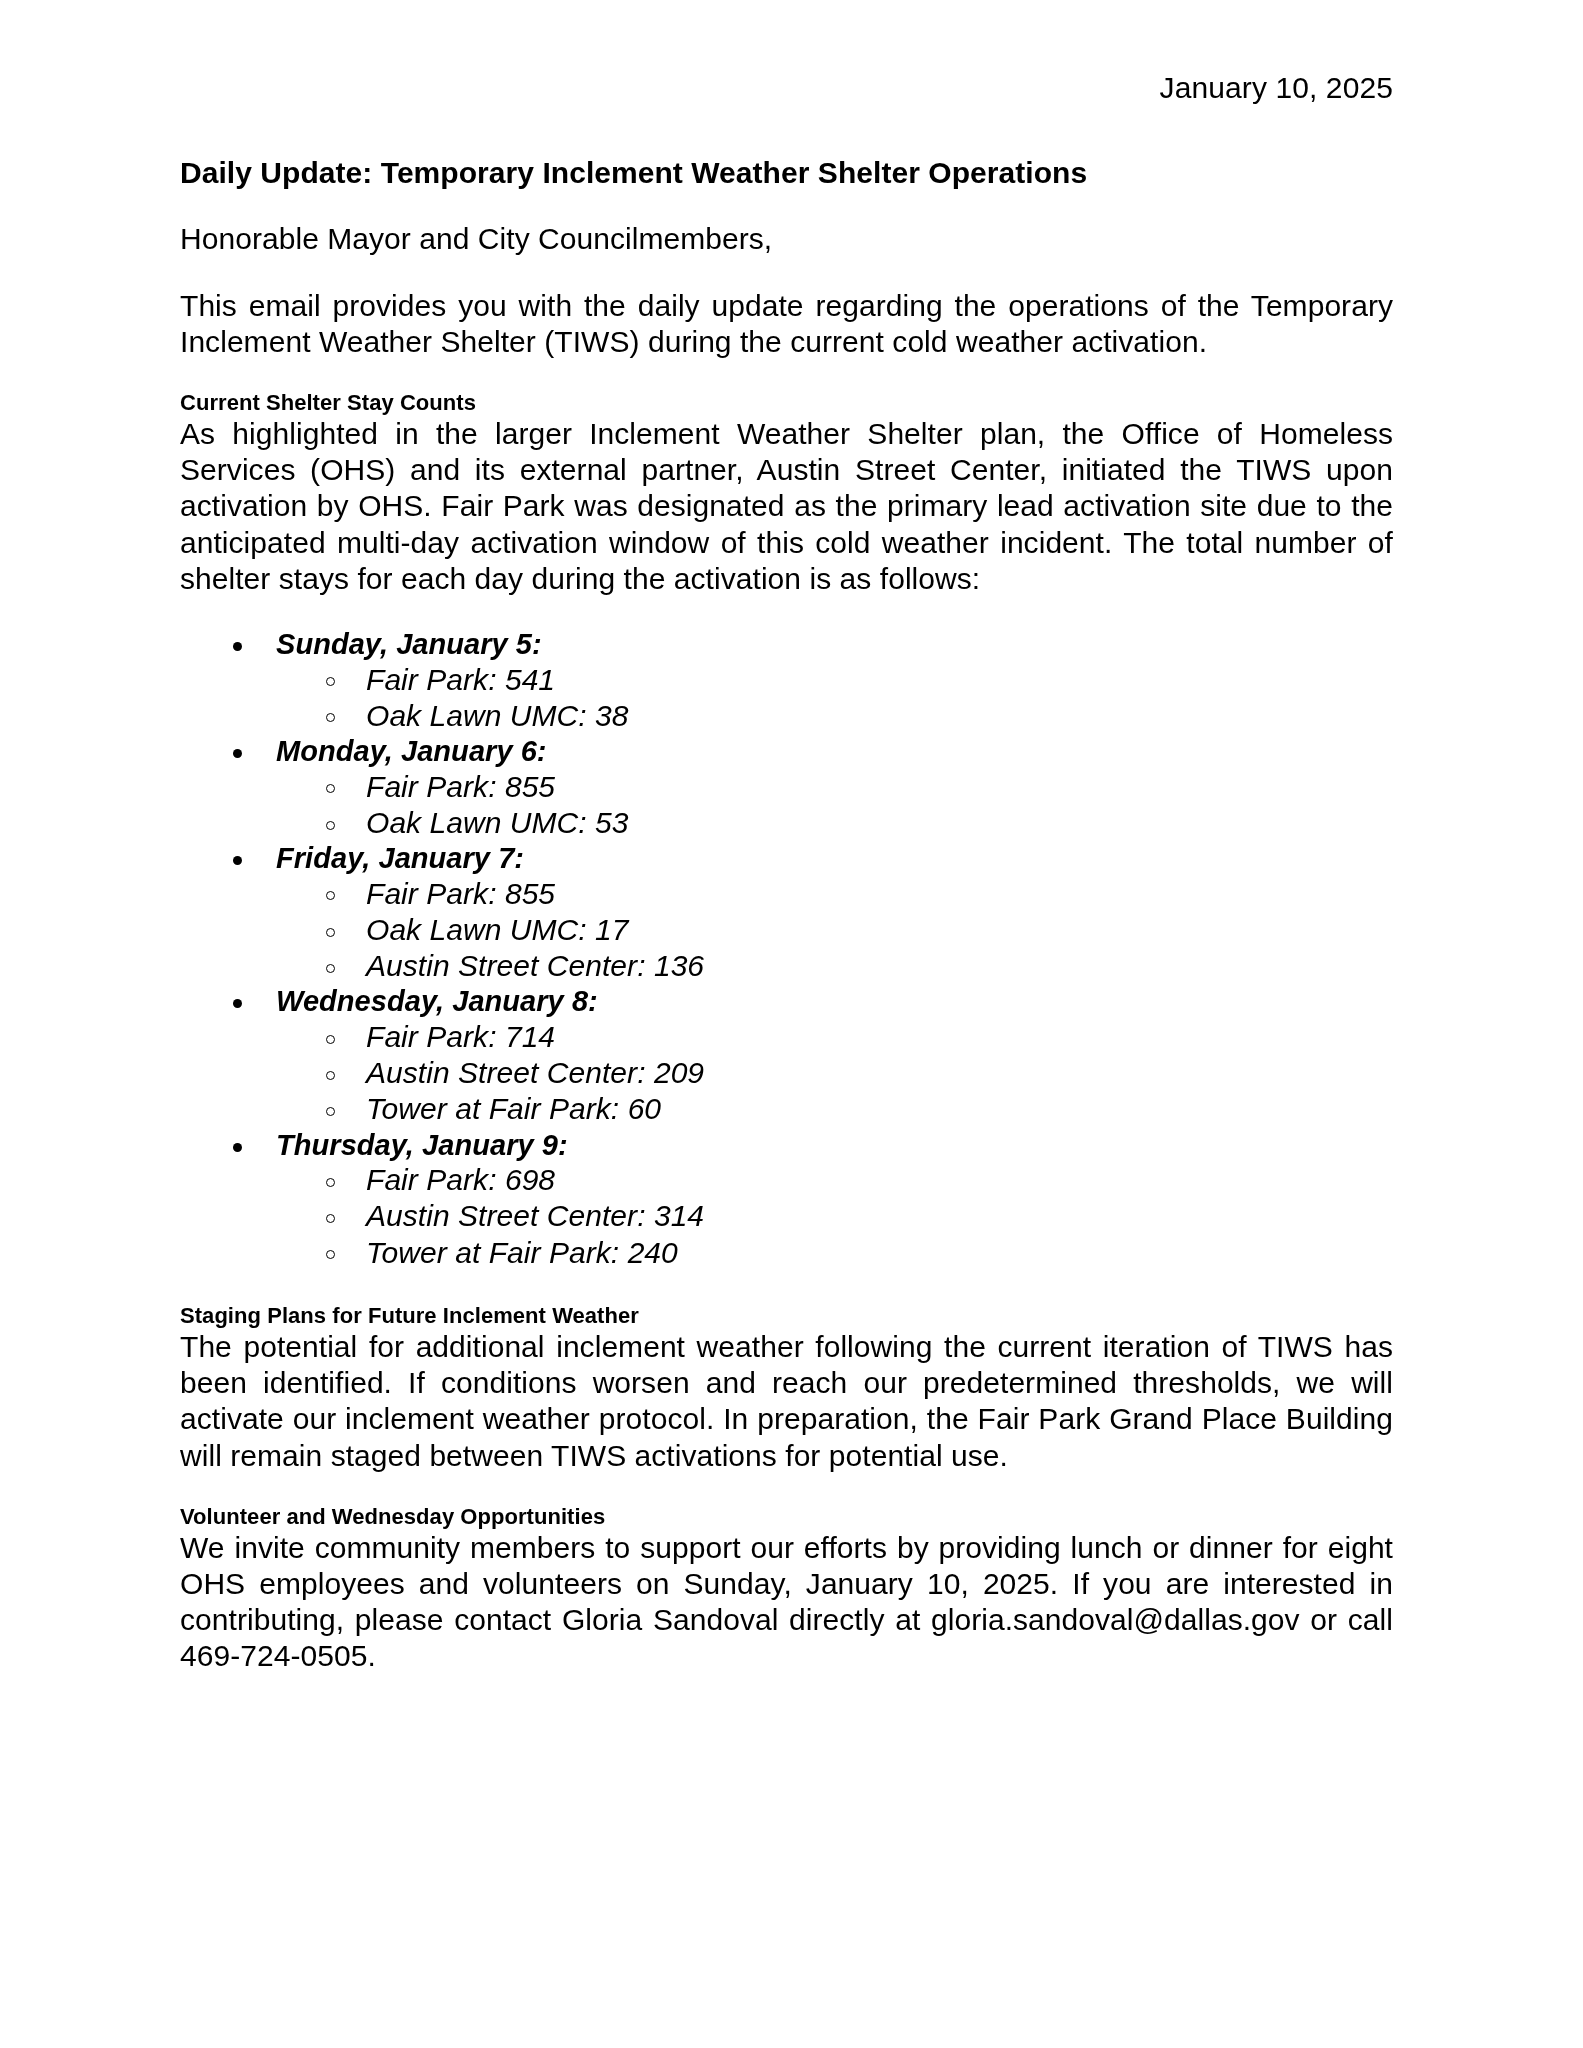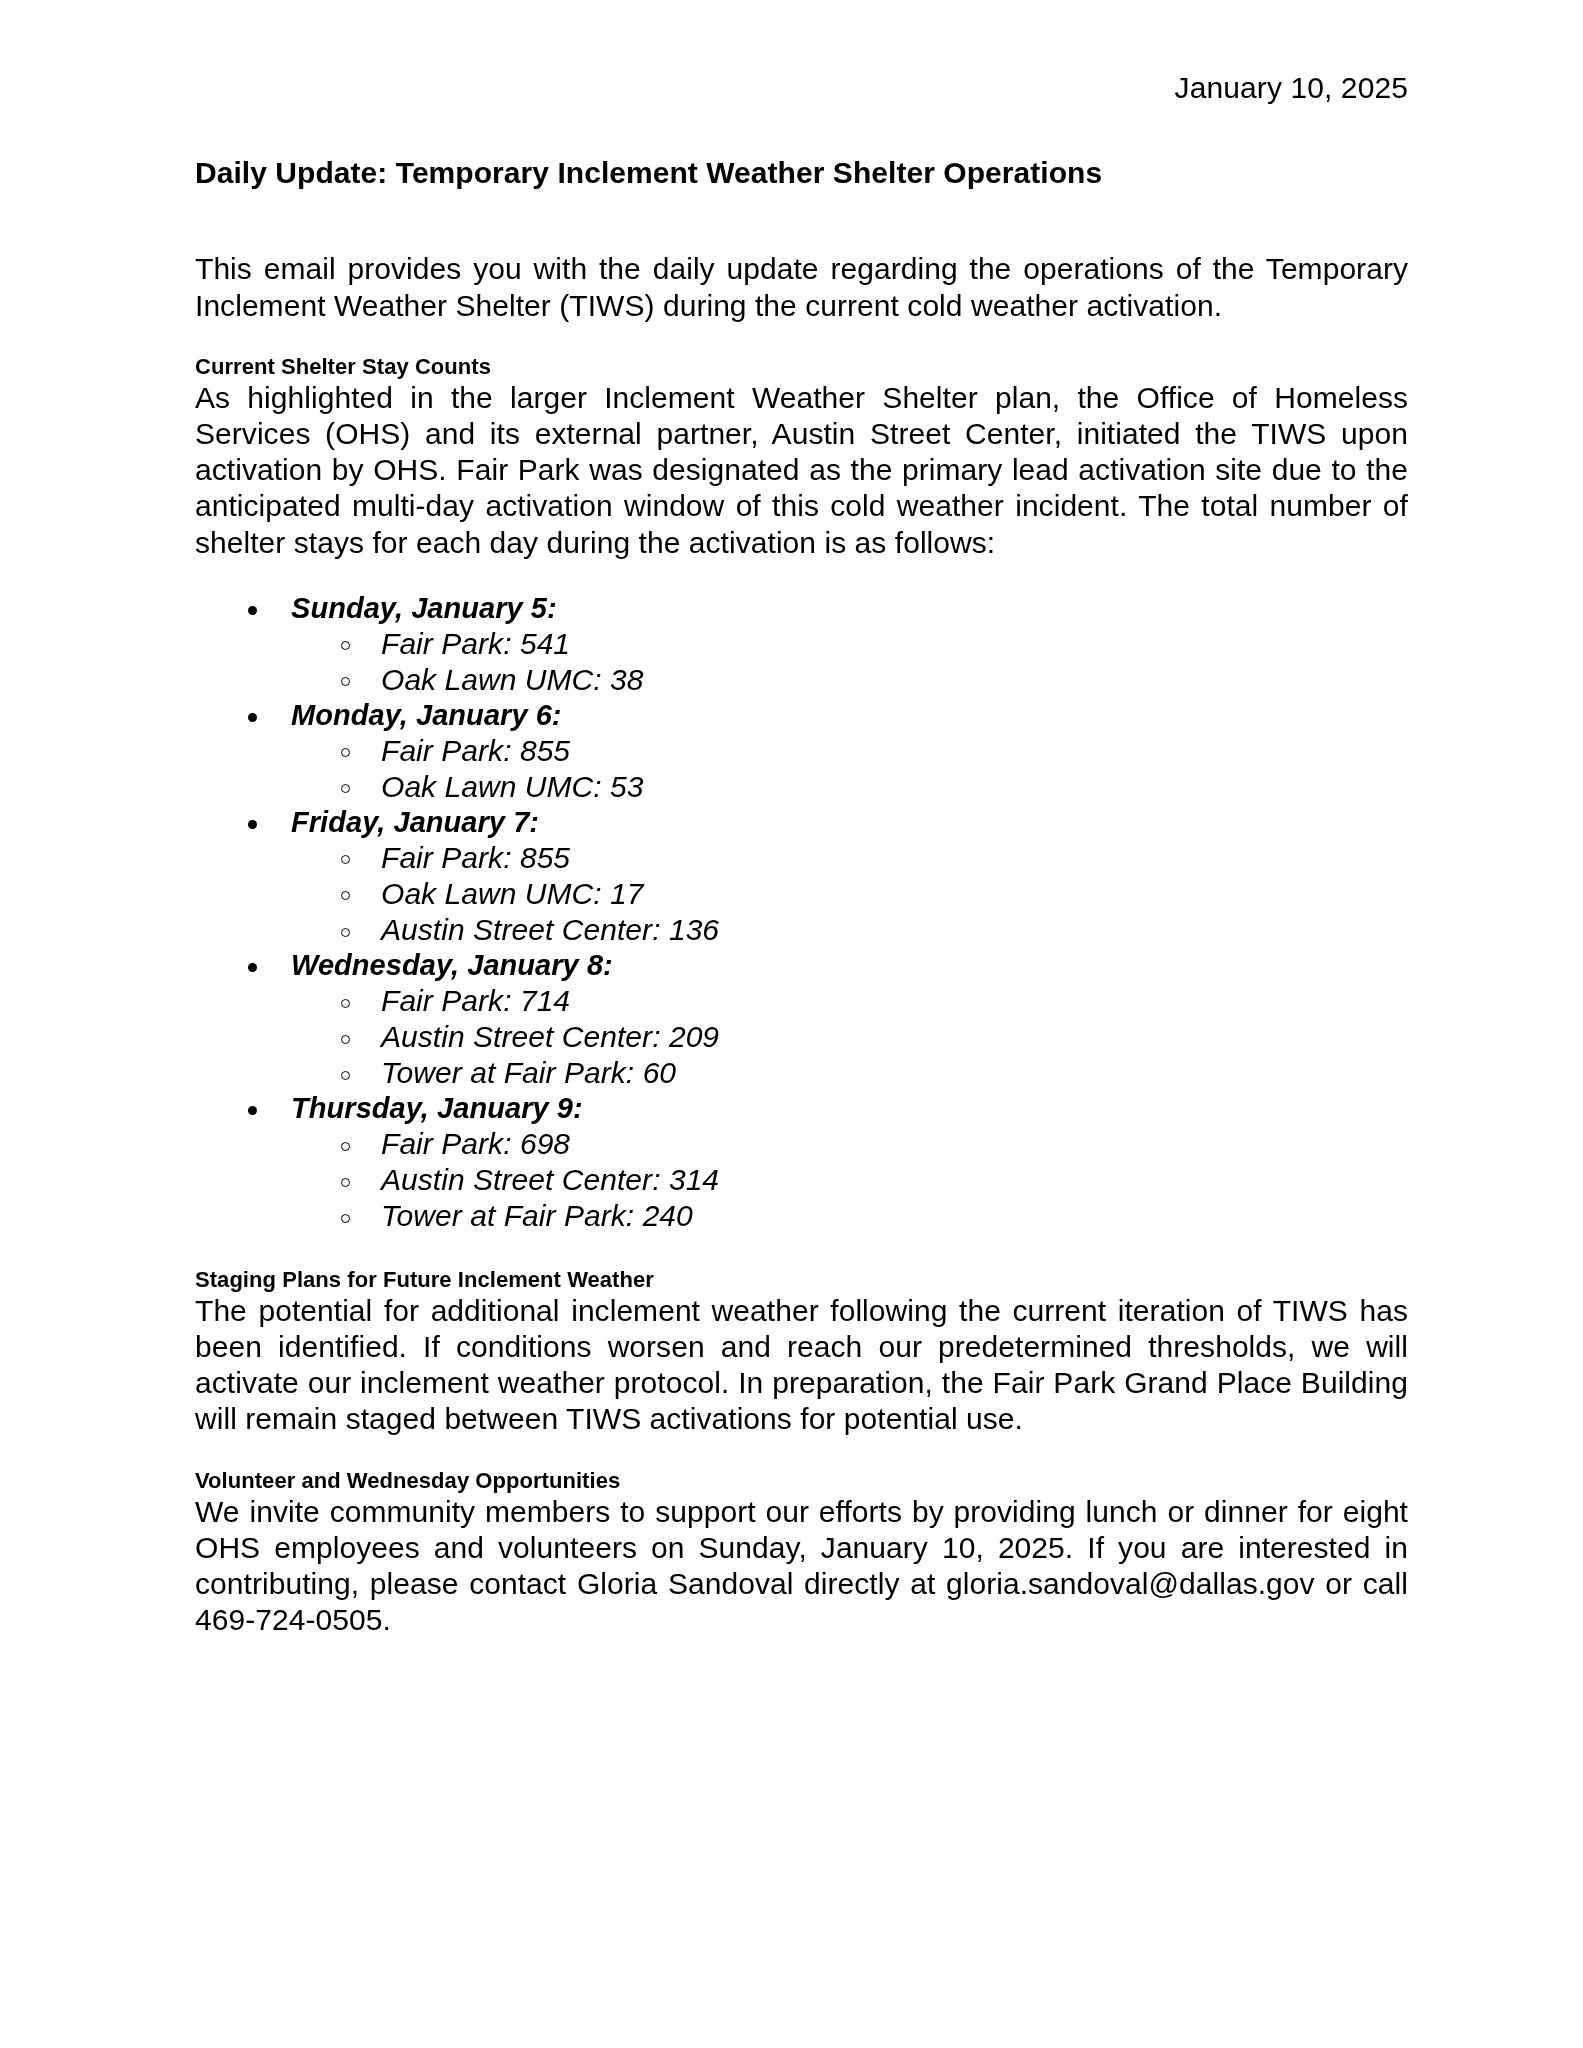--- a/index.html
+++ b/index.html
@@ -15,21 +15,21 @@
     position: relative;
     width: 1583px;
     height: 2048px;
     background: #ffffff;
     box-sizing: border-box;
     padding: 0;
     overflow: hidden;
   }
   .content {
     position: absolute;
-    left: 195px;
+    left: 180px;
     top: 0;
     width: 1213px;
   }
   .date-line {
     text-align: right;
     font-size: 30px;
     line-height: 1.18;
     margin-top: 70px;
     margin-bottom: 0;
     letter-spacing: 0.1px;
@@ -127,20 +127,21 @@
   <div class="content">
 
     <div class="date-line">January 10, 2025</div>
 
     <div class="spacer-title"></div>
 
     <div class="doc-title">Daily Update: Temporary Inclement Weather Shelter Operations</div>
 
     <div class="blank-line"></div>
 
+    <p class="body-text greeting">Honorable Mayor and City Councilmembers,</p>
 
     <div class="blank-line"></div>
 
     <p class="body-text">This email provides you with the daily update regarding the operations of the Temporary Inclement Weather Shelter (TIWS) during the current cold weather activation.</p>
 
     <div class="gap-sm"></div>
 
     <h2 class="section-head">Current Shelter Stay Counts</h2>
     <p class="body-text">As highlighted in the larger Inclement Weather Shelter plan, the Office of Homeless Services (OHS) and its external partner, Austin Street Center, initiated the TIWS upon activation by OHS. Fair Park was designated as the primary lead activation site due to the anticipated multi-day activation window of this cold weather incident. The total number of shelter stays for each day during the activation is as follows:</p>
 

